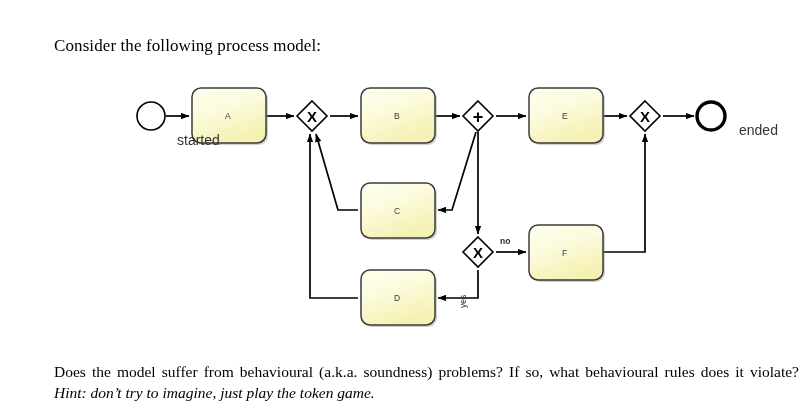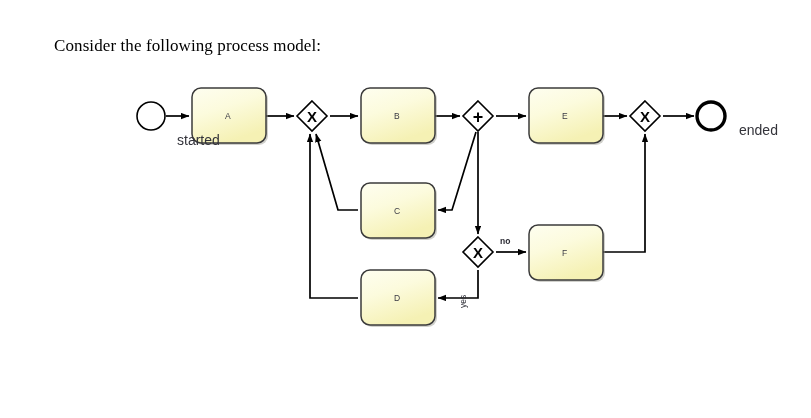--- a/index.html
+++ b/index.html
@@ -145,14 +145,15 @@
     <div class="lbl task-lbl" style="left:394px;top:41px;">B</div>
     <div class="lbl task-lbl" style="left:562px;top:41px;">E</div>
     <div class="lbl task-lbl" style="left:394px;top:136px;">C</div>
     <div class="lbl task-lbl" style="left:562px;top:178px;">F</div>
     <div class="lbl task-lbl" style="left:394px;top:223px;">D</div>
 
     <div class="lbl flow-lbl" style="left:500px;top:166px;font-weight:bold;">no</div>
     <div class="lbl flow-lbl rot" style="left:468px;top:228px;">yes</div>
   </div>
 
+  <div class="q-bottom"><span>Does the model suffer from behavioural (a.k.a. soundness) problems?  If so, what behavioural rules does it violate? </span><span class="hint">Hint: don’t try to imagine, just play the token game.</span></div>
 
 </div>
 
 </body></html>

